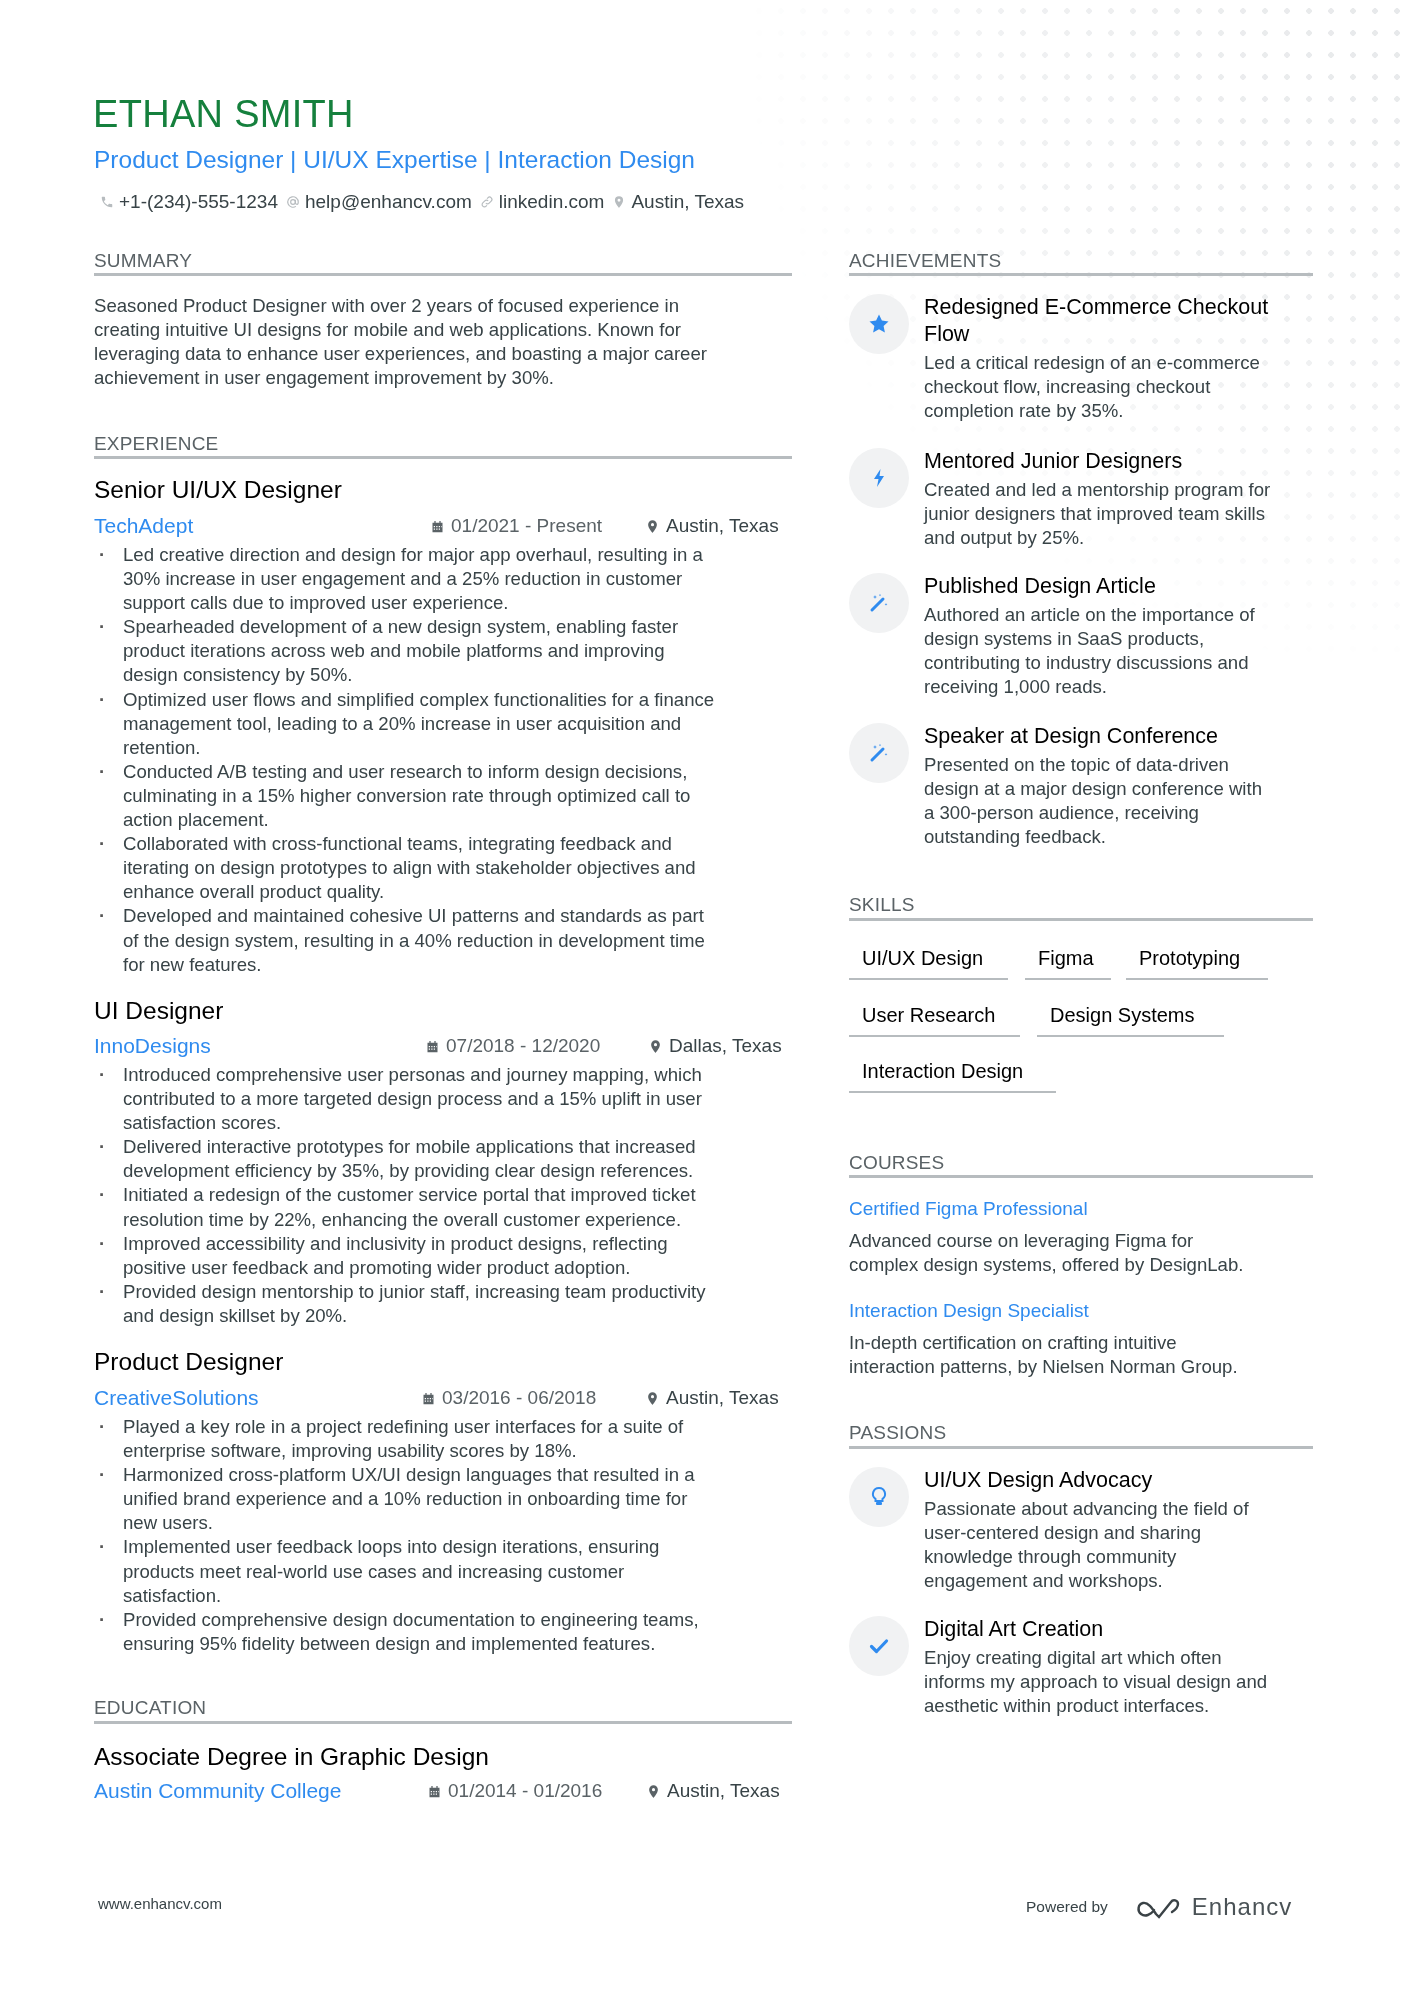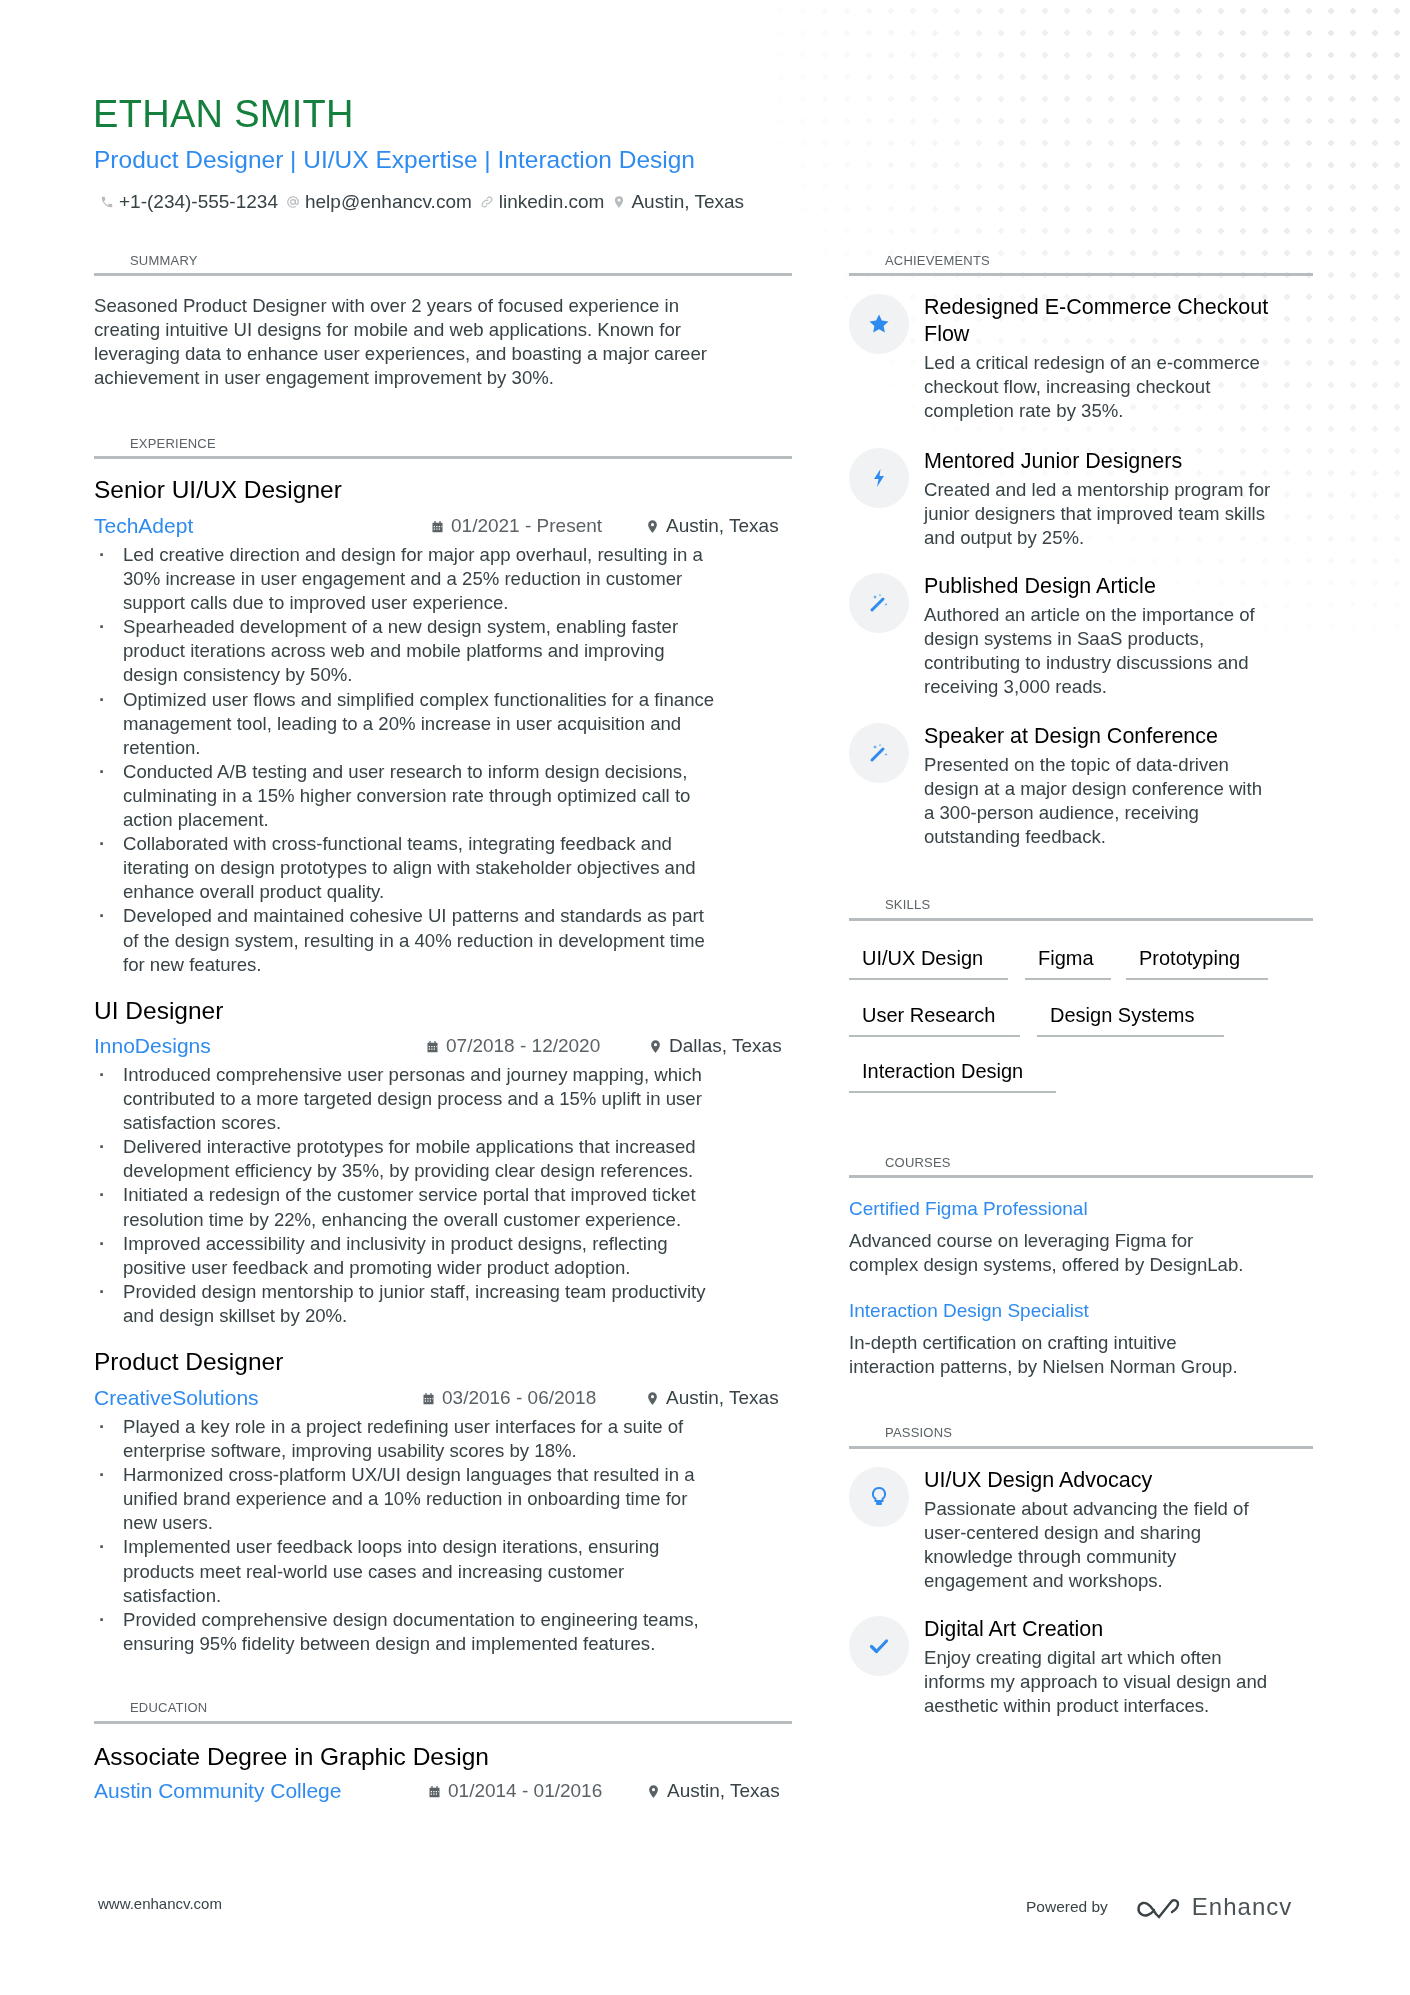--- a/index.html
+++ b/index.html
@@ -9,21 +9,21 @@
           background-image: radial-gradient(circle, #e4e6e8 2.6px, transparent 3px);
           background-size:22px 22px;
           -webkit-mask-image: radial-gradient(ellipse 900px 900px at 1410px 0px, rgba(0,0,0,0.9) 0%, rgba(0,0,0,0.55) 45%, rgba(0,0,0,0) 75%);
           mask-image: radial-gradient(ellipse 900px 900px at 1410px 0px, rgba(0,0,0,0.9) 0%, rgba(0,0,0,0.55) 45%, rgba(0,0,0,0) 75%); }
   .abs { position:absolute; }
   .name { left:93px; top:84px; font-size:38px; color:#15803d; letter-spacing:0.3px; line-height:60px; white-space:nowrap; }
   .subtitle { left:94px; top:144px; font-size:24.5px; color:#2f8bef; line-height:32px; white-space:nowrap; }
   .contacts { left:100px; top:189px; font-size:19px; color:#384347; display:flex; gap:8px; line-height:26px; white-space:nowrap; }
   .contact { display:flex; align-items:center; gap:5px; }
   .contact svg { width:14px; height:14px; }
-  .sec-h { font-size:13px; color:#5a6266; letter-spacing:0.2px; line-height:24px; white-space:nowrap;margin-left:36px; }
+  .sec-h { font-size:19px; color:#5a6266; letter-spacing:0.2px; line-height:24px; white-space:nowrap; }
   .rule { height:3px; background:#b7bcbf; }
   .body-txt { font-size:18.6px; line-height:24.1px; color:#384347; }
   .role { font-size:24.5px; color:#000; line-height:30px; white-space:nowrap; }
   .company { font-size:21px; color:#2f8bef; line-height:26px; white-space:nowrap; }
   .meta { font-size:19px; color:#5a6266; line-height:26px; display:flex; align-items:center; gap:6px; white-space:nowrap; }
   .meta svg { width:15px; height:15px; }
   ul.bullets { list-style:none; margin:0; padding:0; }
   ul.bullets li { position:relative; padding-left:29px; font-size:18.6px; line-height:24.1px; color:#384347; }
   ul.bullets li::before { content:"·"; position:absolute; left:5px; top:0; color:#555; font-weight:bold; }
   .ach { position:absolute; left:849px; width:470px; }
@@ -269,21 +269,21 @@
         <path d="M5 19L16 8" stroke="#2f8bef" stroke-width="3" stroke-linecap="round"></path>
         <path fill="#2f8bef" d="M8 4l.5 1.5L10 6l-1.5.5L8 8l-.5-1.5L6 6l1.5-.5zM19 12l.4 1 1 .4-1 .4-.4 1-.4-1-1-.4 1-.4zM13 3l.3.8.8.3-.8.3-.3.8-.3-.8-.8-.3.8-.3z"></path>
       </svg>
   </div>
   <div class="title">
     <div>Published Design Article</div>
     <div class="desc" style="margin-top:3px;">
       <div>Authored an article on the importance of</div>
       <div>design systems in SaaS products,</div>
       <div>contributing to industry discussions and</div>
-      <div>receiving 3,000 reads.</div>
+      <div>receiving 1,000 reads.</div>
     </div>
   </div>
 </div>
 
 <div class="ach" style="top:723px; height:140px;">
   <div class="icon-circle">
     <svg viewBox="0 0 24 24">
         <path d="M5 19L16 8" stroke="#2f8bef" stroke-width="3" stroke-linecap="round"></path>
         <path fill="#2f8bef" d="M8 4l.5 1.5L10 6l-1.5.5L8 8l-.5-1.5L6 6l1.5-.5zM19 12l.4 1 1 .4-1 .4-.4 1-.4-1-1-.4 1-.4zM13 3l.3.8.8.3-.8.3-.3.8-.3-.8-.8-.3.8-.3z"></path>
       </svg>

